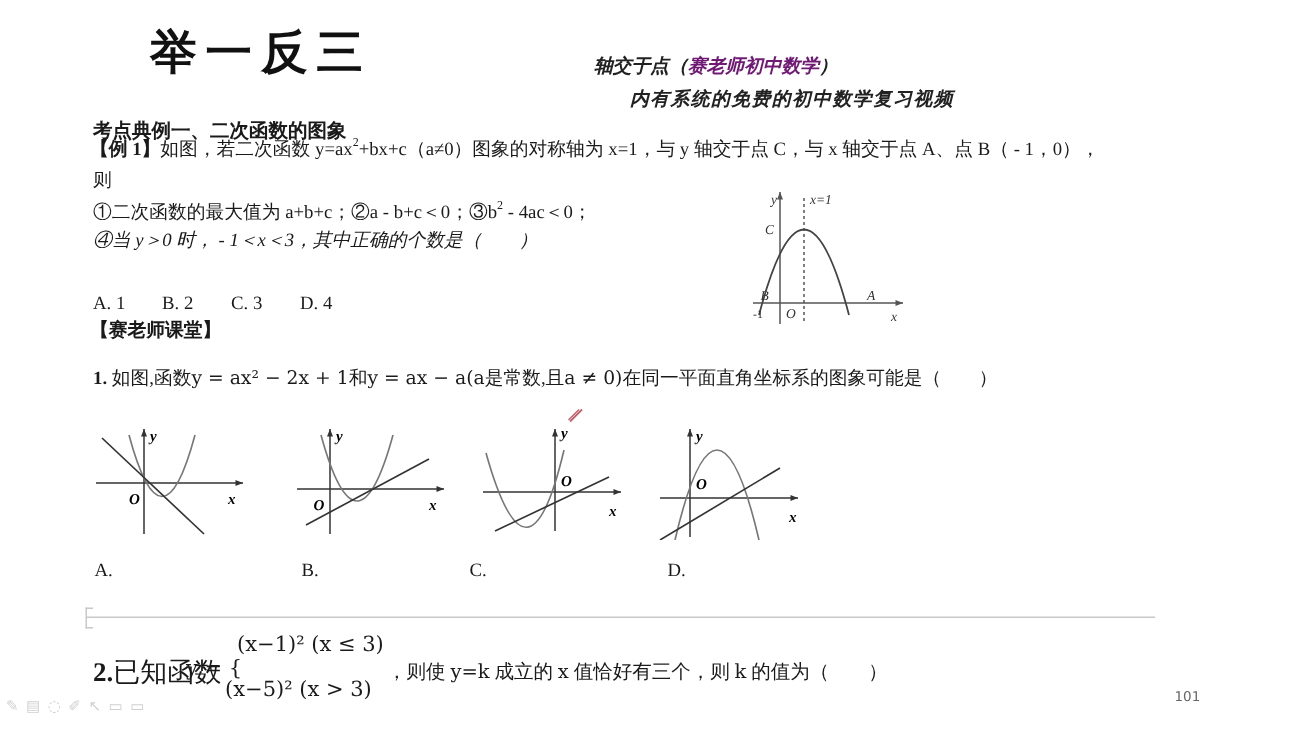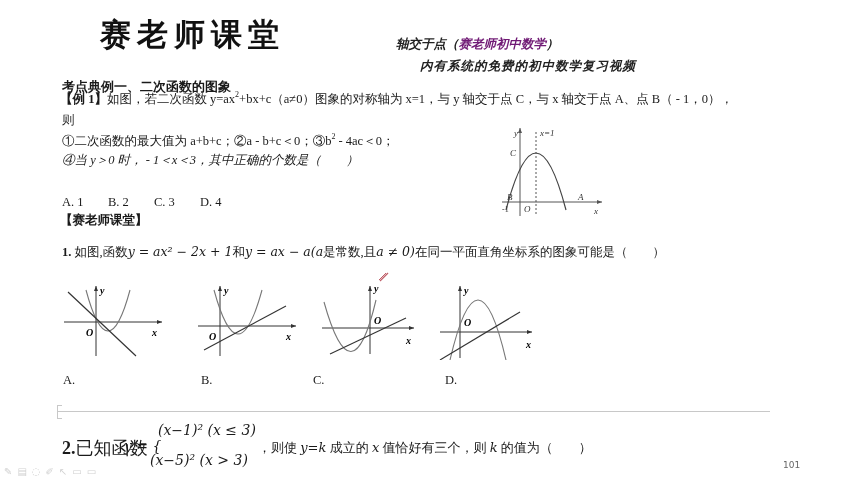--- a/index.html
+++ b/index.html
@@ -13,32 +13,32 @@
       font-family: "DejaVu Serif", serif; color: #111;
     }
     .follow { left: 396px; top: 36px; font-size: 12.5px; font-weight: bold; font-style: italic; color: #222; }
     .follow .red { color: #701a75; }
     .promo { left: 420px; top: 58px; font-size: 12.5px; font-weight: bold; font-style: italic; color: #222; letter-spacing: 1px;}
     .section-title { left: 62px; top: 78px; font-size: 13px; font-weight: bold; }
     .txt { font-size: 12.5px; line-height: 16px; white-space: nowrap; font-family: "Liberation Serif", "DejaVu Serif", serif; }
     sup { font-size: 8px; vertical-align: top; line-height: 8px; }
     .opts span { display: inline-block; width: 46px; }
     .bold { font-weight: bold; }
-    .math { font-style: italic; font-family: "DejaVu Serif", serif; }
+    .math { font-family: "DejaVu Serif", serif; }
     svg text { font-family: "Liberation Serif", serif; }
     .divider { left: 58px; top: 411px; width: 712px; height: 1px; background: #c8c8c8; }
     .divider-tick { left: 57px; top: 405px; width: 4px; height: 12px; border: 1px solid #c8c8c8; border-right: none; }
     .page-num { left: 783px; top: 460px; font-size: 9px; color: #666; font-family: "DejaVu Sans", sans-serif; }
     .toolbar { left: 4px; top: 466px; display: flex; gap: 5px; opacity: 0.35; }
     .toolbar span { font-size: 10px; color: #777; font-family: "DejaVu Sans", sans-serif; cursor: pointer; }
   </style>
 </head>
 <body>
 
-<div class="abs brand">赛老师课堂</div>
+<div class="abs brand">举一反三</div>
 <div class="abs follow">
   <span>轴交于点（</span><span class="red">赛老师初中数学</span><span>）</span>
 </div>
 <div class="abs promo">内有系统的免费的初中数学复习视频</div>
 
 <div class="abs section-title">考点典例一、二次函数的图象</div>
 
 <div class="abs txt" style="left:60px; top:91px;">
   <span class="bold">【例 1】</span><span>如图，若二次函数 y=ax</span><sup>2</sup><span>+bx+c（a≠0）图象的对称轴为 x=1，与 y 轴交于点 C，与 x 轴交于点 A、点 B（ - 1，0），</span>
 </div>

